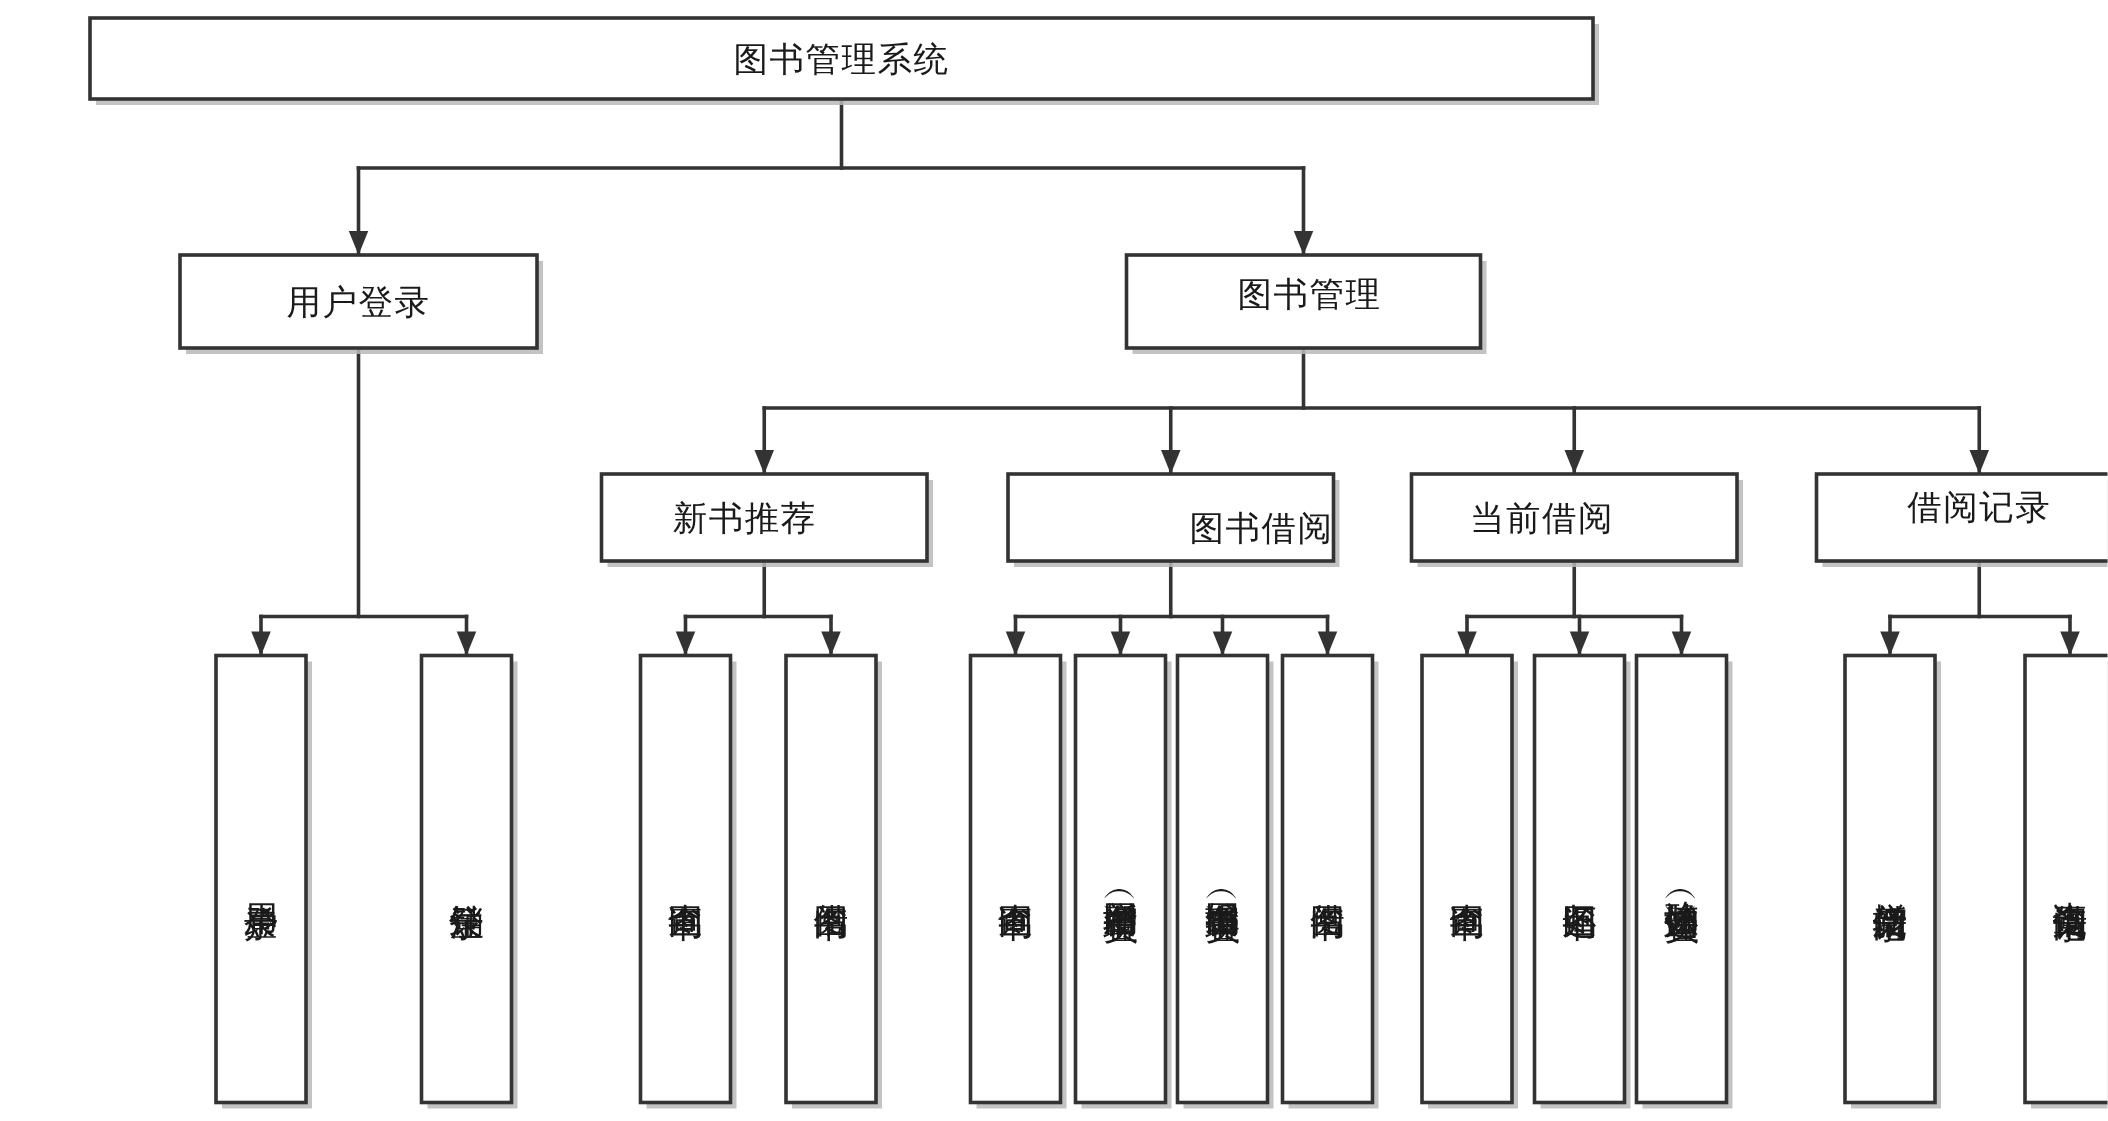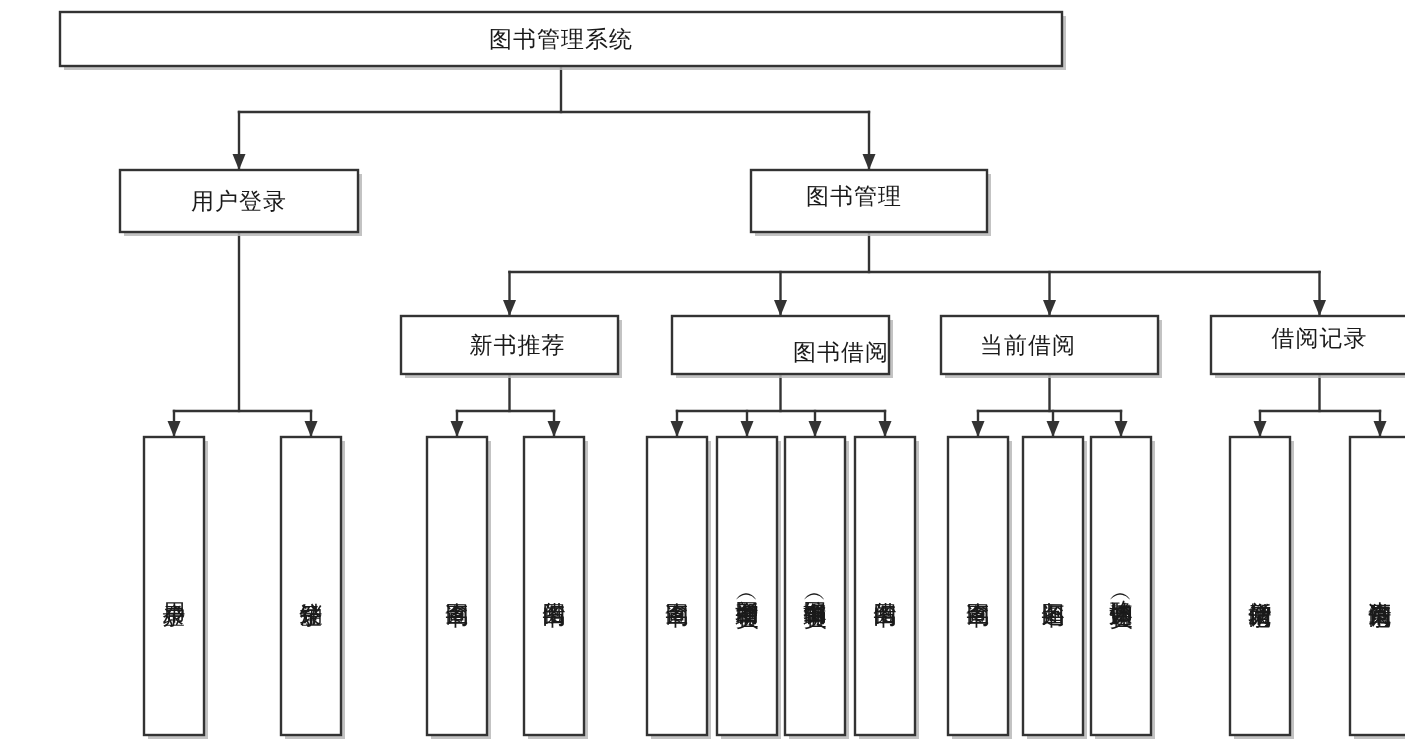--- a/index.html
+++ b/index.html
@@ -190,24 +190,24 @@
         <rect x="1310" y="437" width="60" height="298" class="node-box"></rect>
       </g>
     </svg>
   <div id="label-layer">
       <div class="hlabel-wrap" style="left: 20px; top: 12px; width: 1002px; height: 54px;">
         <div class="hlabel-text">图书管理系统</div>
       </div>
       <div class="hlabel-wrap" style="left: 80px; top: 170px; width: 238px; height: 62px;">
         <div class="hlabel-text">用户登录</div>
       </div>
-      <div class="hlabel-wrap" style="left: 696px; top: 170px; width: 236px; height: 53px;">
+      <div class="hlabel-wrap" style="left: 715px; top: 170px; width: 236px; height: 53px;">
         <div class="hlabel-text">图书管理</div>
       </div>
-      <div class="hlabel-wrap" style="left: 377px; top: 316px; width: 201px; height: 58px;">
+      <div class="hlabel-wrap" style="left: 356px; top: 316px; width: 201px; height: 58px;">
         <div class="hlabel-text">新书推荐</div>
       </div>
       <div class="hlabel-wrap" style="left: 632px; top: 316px; width: 217px; height: 72px; justify-content: flex-end;">
         <div class="hlabel-text">图书借阅</div>
       </div>
       <div class="hlabel-wrap" style="left: 901px; top: 316px; width: 174px; height: 58px;">
         <div class="hlabel-text">当前借阅</div>
       </div>
       <div class="hlabel-wrap" style="left: 1171px; top: 316px; width: 217px; height: 44px;">
         <div class="hlabel-text">借阅记录</div>

